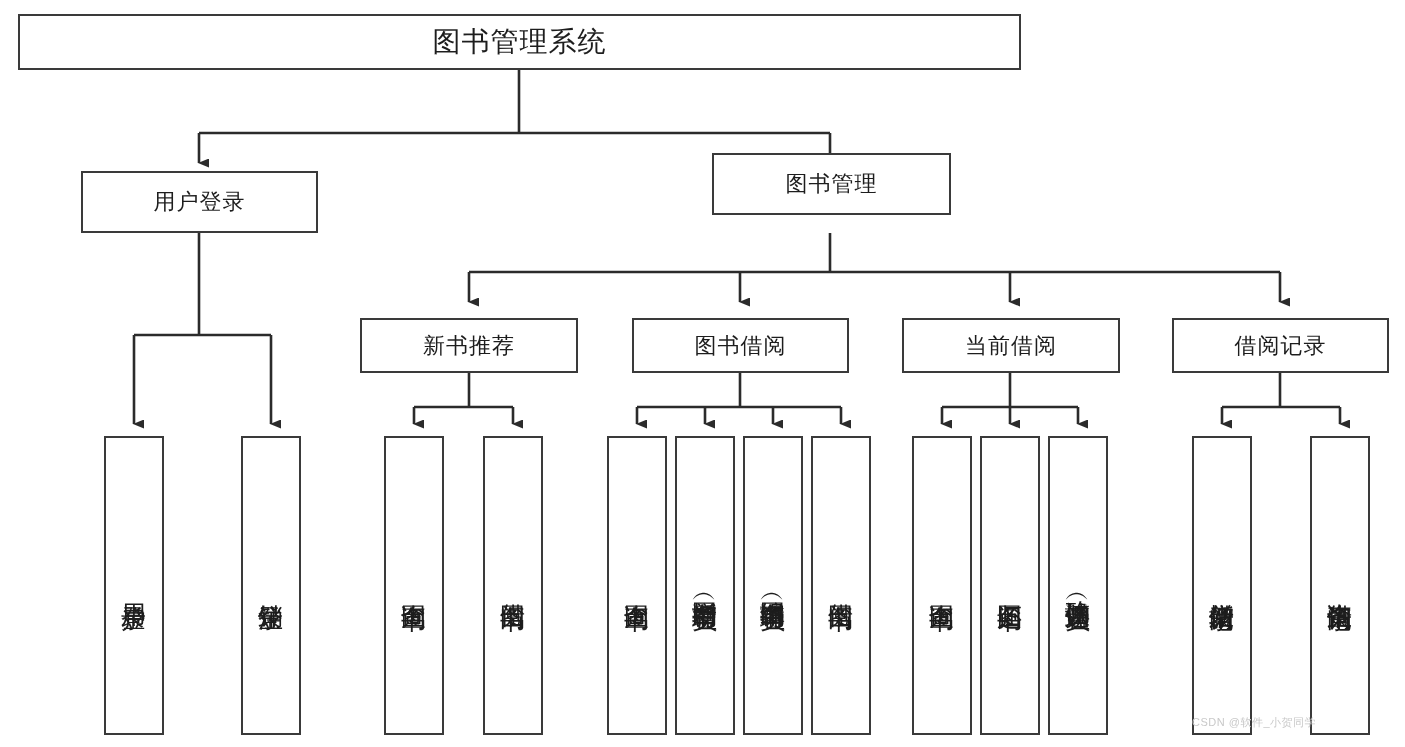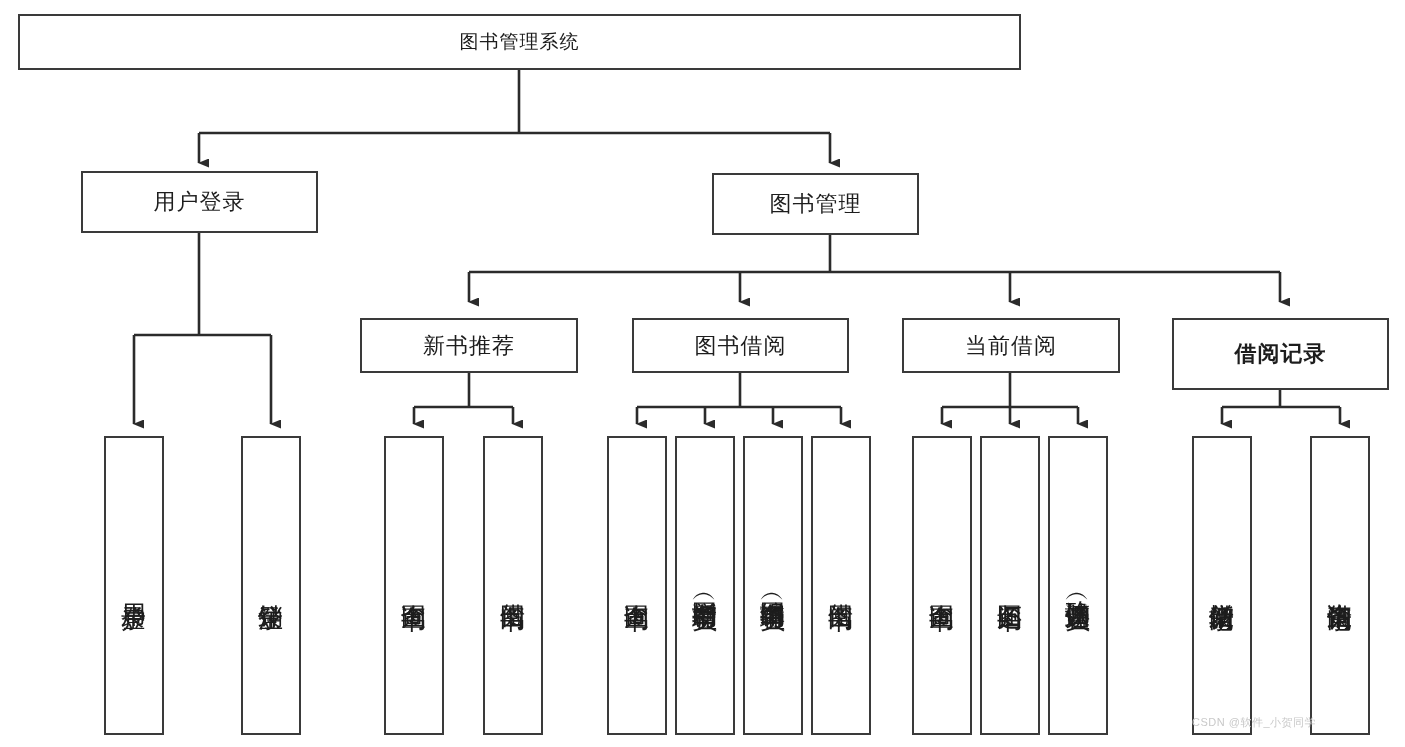--- a/index.html
+++ b/index.html
@@ -34,21 +34,21 @@
     align-items: center;
     justify-content: center;
     color: #1d1d1d;
   }
   .node-h {
     font-size: 22px;
     letter-spacing: 1px;
     white-space: nowrap;
   }
   .node-root {
-    font-size: 19px;
+    font-size: 28px;
   }
   .node-v {
     writing-mode: vertical-rl;
     text-orientation: upright;
     font-size: 25px;
     line-height: 1.12;
     letter-spacing: 1px;
     padding: 4px 0;
     text-align: center;
   }
@@ -121,34 +121,34 @@
     </g>
   </svg>
 
   <div class="node node-h node-root" style="left:18px; top:14px; width:1003px; height:56px;">
     <span>图书管理系统</span>
   </div>
 
   <div class="node node-h" style="left:81px; top:171px; width:237px; height:62px;">
     <span>用户登录</span>
   </div>
-  <div class="node node-h" style="left:712px; top:173px; width:207px; height:62px;">
+  <div class="node node-h" style="left:712px; top:153px; width:239px; height:62px;">
     <span>图书管理</span>
   </div>
 
   <div class="node node-h" style="left:360px; top:318px; width:218px; height:55px;">
     <span>新书推荐</span>
   </div>
   <div class="node node-h" style="left:632px; top:318px; width:217px; height:55px;">
     <span>图书借阅</span>
   </div>
   <div class="node node-h" style="left:902px; top:318px; width:218px; height:55px;justify-content:center;">
     <span>当前借阅</span>
   </div>
-  <div class="node node-h" style="left:1172px; top:318px; width:217px; height:72px;font-weight:bold;">
+  <div class="node node-h" style="left:1172px; top:318px; width:217px; height:55px;">
     <span>借阅记录</span>
   </div>
 
   <div class="node node-v" style="left:104px; top:436px; width:60px; height:299px;">
     <span>用户登录</span>
   </div>
   <div class="node node-v" style="left:241px; top:436px; width:60px; height:299px;">
     <span>注销登录</span>
   </div>
 

